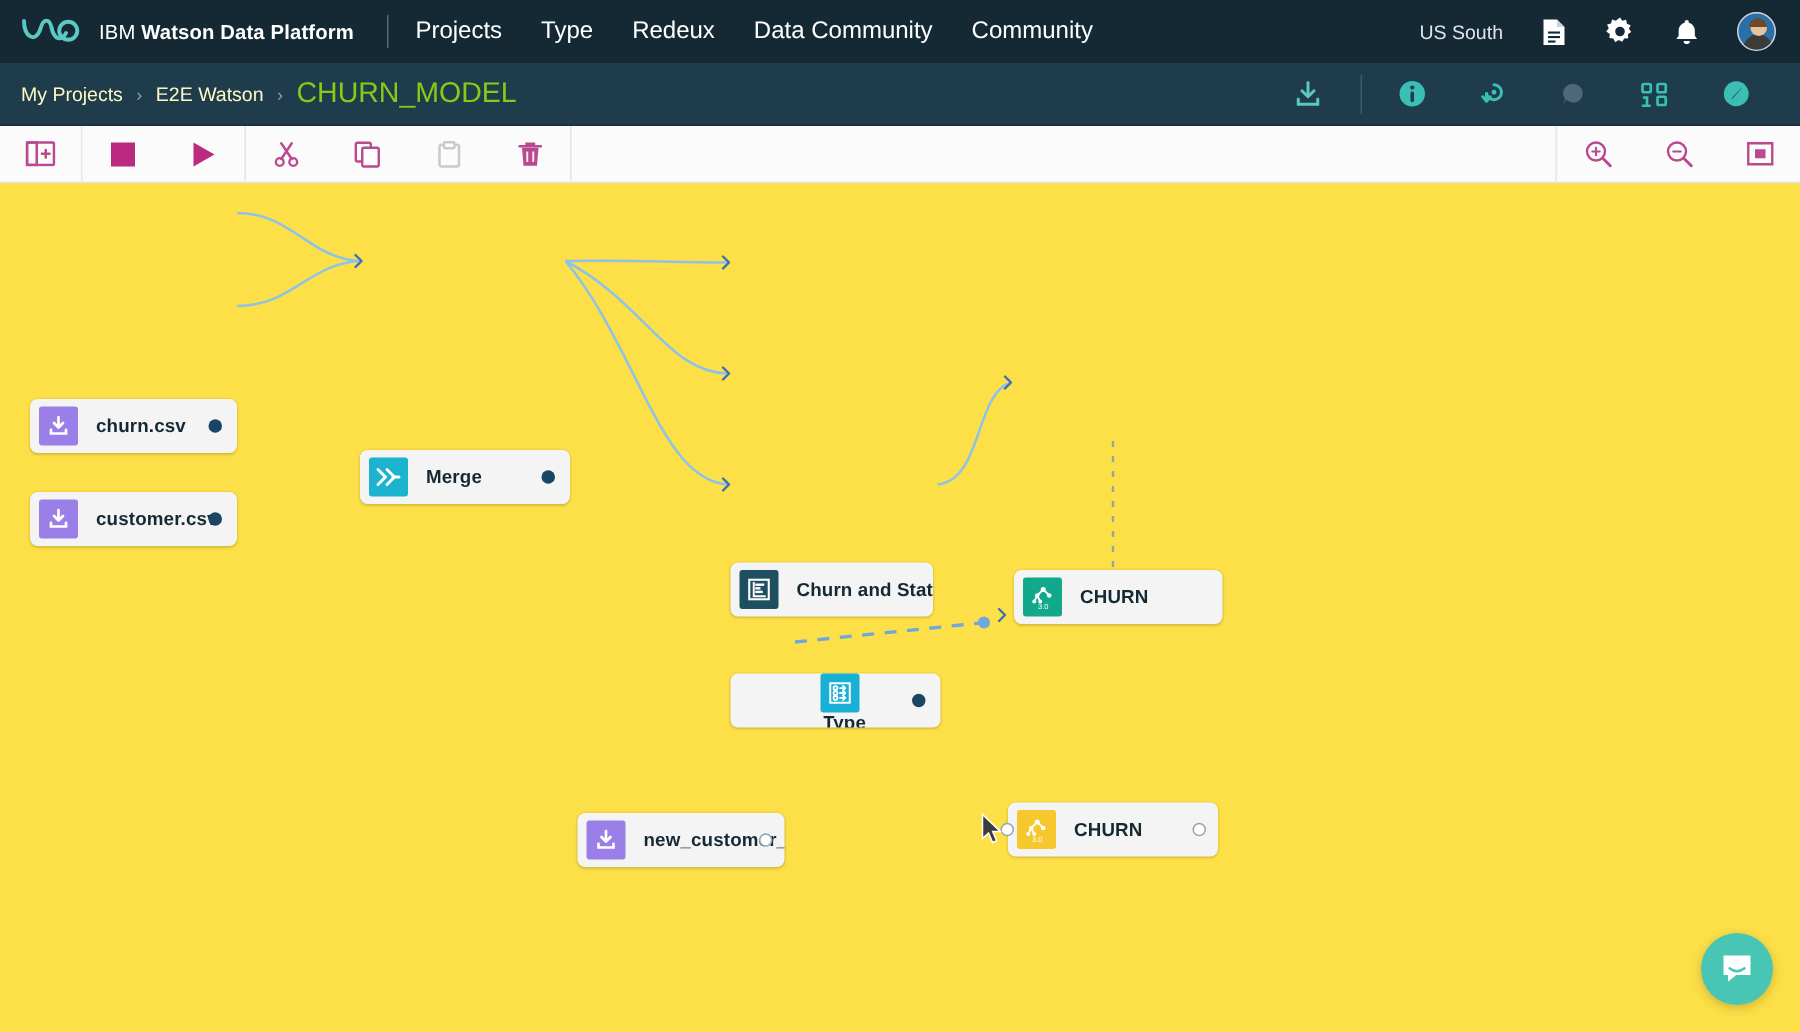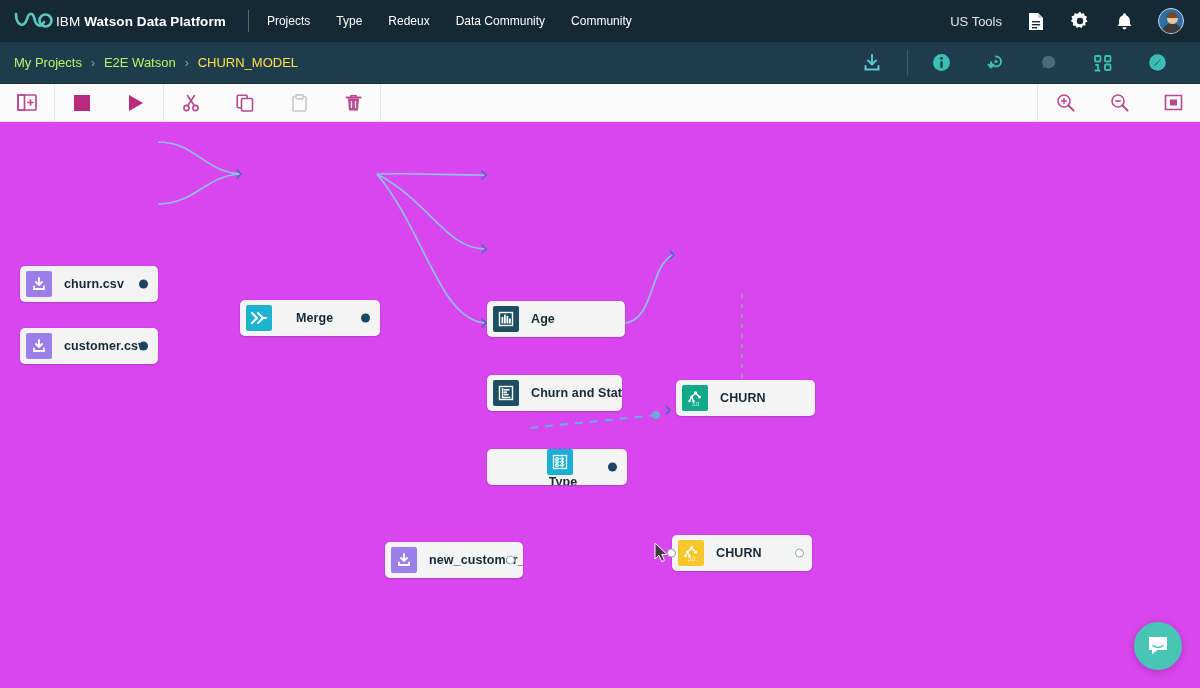--- a/index.html
+++ b/index.html
@@ -12,31 +12,31 @@
 
   
   .topnav {
     height: 42px; background: #152934;
     display: flex; align-items: center;
     padding: 0 16px 0 12px;
     position: relative;
   }
   .logo { width: 44px; height: 28px; display:flex; align-items:center; justify-content:center; }
   .brand {
-    color: #ffffff; font-size: 13.5px; letter-spacing: .1px;
+    color: #ffffff; font-size: 13.5px; margin-left: 10px; letter-spacing: .1px;
     white-space: nowrap;
   }
   .brand b { font-weight: 700; }
   .brand span.thin { font-weight: 400; }
   .nav-divider {
     width: 1px; height: 22px; background: #5a6872; margin: 0 18px 0 22px;
   }
   .nav-links { display: flex; align-items: center; gap: 26px; }
   .nav-link {
-    color: #ffffff; font-size: 12px; cursor: pointer; white-space: nowrap;
+    color: #ffffff; font-size: 16px; cursor: pointer; white-space: nowrap;
   }
   .topnav-right {
     margin-left: auto; display: flex; align-items: center; gap: 24px;
   }
   .region { color: #dfe6eb; font-size: 13px; }
   .topicon { width: 20px; height: 20px; display:flex; align-items:center; justify-content:center; cursor:pointer; }
   .avatar {
     width: 26px; height: 26px; border-radius: 50%;
     background: #2b6fa8;
     border: 1.5px solid #cfd8dd;
@@ -56,22 +56,22 @@
   }
 
   
   .crumbbar {
     height: 42px; background: #1f3c4d;
     display: flex; align-items: center; padding: 0 16px 0 14px;
     border-bottom: 1px solid #16303f;
   }
   .crumbs { display:flex; align-items:center; gap: 9px; }
   .crumb { color: #5aaafa; font-size: 13px; cursor: pointer; }
-  .crumb.teal { color: #bef264; }
-  .crumb.current { color: #fde047; cursor: default; font-size: 13px; }
+  .crumb.teal { color: #fef9c3; }
+  .crumb.current { color: #84cc16; cursor: default; font-size: 19px; }
   .crumb-sep { color: #8fa6b2; font-size: 12px; }
   .crumbbar-right { margin-left:auto; display:flex; align-items:center; gap: 0; }
   .cbicon {
     width: 54px; height: 42px; display:flex; align-items:center; justify-content:center;
     cursor:pointer;
   }
   .cb-vsep { width:1px; height:26px; background:#3a5a6d; margin:0 6px 0 8px; }
 
   
   .toolbar {
@@ -84,21 +84,21 @@
   .tb-btn {
     width: 54px; height: 37px; display:flex; align-items:center; justify-content:center;
     cursor: pointer;
   }
   .tb-spacer { flex: 1; border-right: 1px solid #e4e7e9; }
   .tb-right { display:flex; align-items:center; }
 
   
   .canvas {
     position: relative; width: 1200px; height: 566px;
-    background: #d946ef; overflow: hidden;
+    background: #fde047; overflow: hidden;
   }
   .links { position:absolute; left:0; top:0; width:1200px; height:566px; }
 
   .node {
     position: absolute;
     height: 36px;
     background: #f4f4f4;
     border-radius: 5px;
     display: flex; align-items: center;
     box-shadow: 0 1px 2px rgba(0,0,0,.14), 0 0 0 1px rgba(0,0,0,.03);
@@ -150,21 +150,21 @@
   <div class="brand"><span class="thin">IBM </span><b>Watson Data Platform</b></div>
   <div class="nav-divider"></div>
   <div class="nav-links">
     <div class="nav-link">Projects</div>
     <div class="nav-link">Type</div>
     <div class="nav-link">Redeux</div>
     <div class="nav-link">Data Community</div>
     <div class="nav-link">Community</div>
   </div>
   <div class="topnav-right">
-    <div class="region">US Tools</div>
+    <div class="region">US South</div>
     <div class="topicon">
       <svg width="16" height="19" viewBox="0 0 16 19">
         <path d="M1 1 h9 l5 5 v12 h-14 z" fill="#ffffff"></path>
         <path d="M10 1 v5 h5" fill="#c9d2d8"></path>
         <rect x="4" y="9" width="8" height="1.4" fill="#152934"></rect>
         <rect x="4" y="12" width="8" height="1.4" fill="#152934"></rect>
         <rect x="4" y="15" width="5" height="1.4" fill="#152934"></rect>
       </svg>
     </div>
     <div class="topicon">
@@ -361,43 +361,31 @@
     <div class="node-icon" style="background:#9b7fe8;">
       <svg width="18" height="18" viewBox="0 0 18 18">
         <path d="M9 3 v6.5 M6 7 L9 10 L12 7" fill="none" stroke="#ffffff" stroke-width="1.8" stroke-linecap="round" stroke-linejoin="round"></path>
         <path d="M4 11.5 v2.5 h10 v-2.5" fill="none" stroke="#ffffff" stroke-width="1.8" stroke-linecap="round"></path>
       </svg>
     </div>
     <div class="node-label">customer.csv</div>
     <div class="port-out"></div>
   </div>
 
-  <div class="node" style="left:240px; top:178px; width:140px;gap:12px;">
+  <div class="node" style="left:240px; top:178px; width:140px;">
     <div class="node-icon" style="background:#1bb3cd;">
       <svg width="20" height="18" viewBox="0 0 20 18">
         <path d="M3 4 L8 9 L3 14 M9 4 L14 9 L9 14" fill="none" stroke="#ffffff" stroke-width="2" stroke-linecap="round" stroke-linejoin="round"></path>
         <path d="M13 9 h4" stroke="#ffffff" stroke-width="2" stroke-linecap="round"></path>
       </svg>
     </div>
     <div class="node-label">Merge</div>
     <div class="port-out"></div>
   </div>
 
-  <div class="node" style="left:487px; top:179px; width:138px;">
-    <div class="node-icon" style="background:#1d4f60;">
-      <svg width="18" height="18" viewBox="0 0 18 18">
-        <rect x="2.5" y="2.5" width="13" height="13" fill="none" stroke="#ffffff" stroke-width="1.4"></rect>
-        <rect x="4.5" y="7" width="1.8" height="6.5" fill="#ffffff"></rect>
-        <rect x="7" y="4.5" width="1.8" height="9" fill="#ffffff"></rect>
-        <rect x="9.5" y="6" width="1.8" height="7.5" fill="#ffffff"></rect>
-        <rect x="12" y="8.5" width="1.8" height="5" fill="#ffffff"></rect>
-      </svg>
-    </div>
-    <div class="node-label">Age</div>
-  </div>
 
   <div class="node" style="left:487px; top:253px; width:135px;">
     <div class="node-icon" style="background:#1d4f60;">
       <svg width="18" height="18" viewBox="0 0 18 18">
         <rect x="2.5" y="2.5" width="13" height="13" fill="none" stroke="#ffffff" stroke-width="1.4"></rect>
         <path d="M5.5 4 v9.5 h8" fill="none" stroke="#ffffff" stroke-width="1.3"></path>
         <rect x="6.5" y="5" width="6" height="1.6" fill="#ffffff"></rect>
         <rect x="6.5" y="7.4" width="3.5" height="1.6" fill="#ffffff"></rect>
         <rect x="6.5" y="9.8" width="5" height="1.6" fill="#ffffff"></rect>
       </svg>

